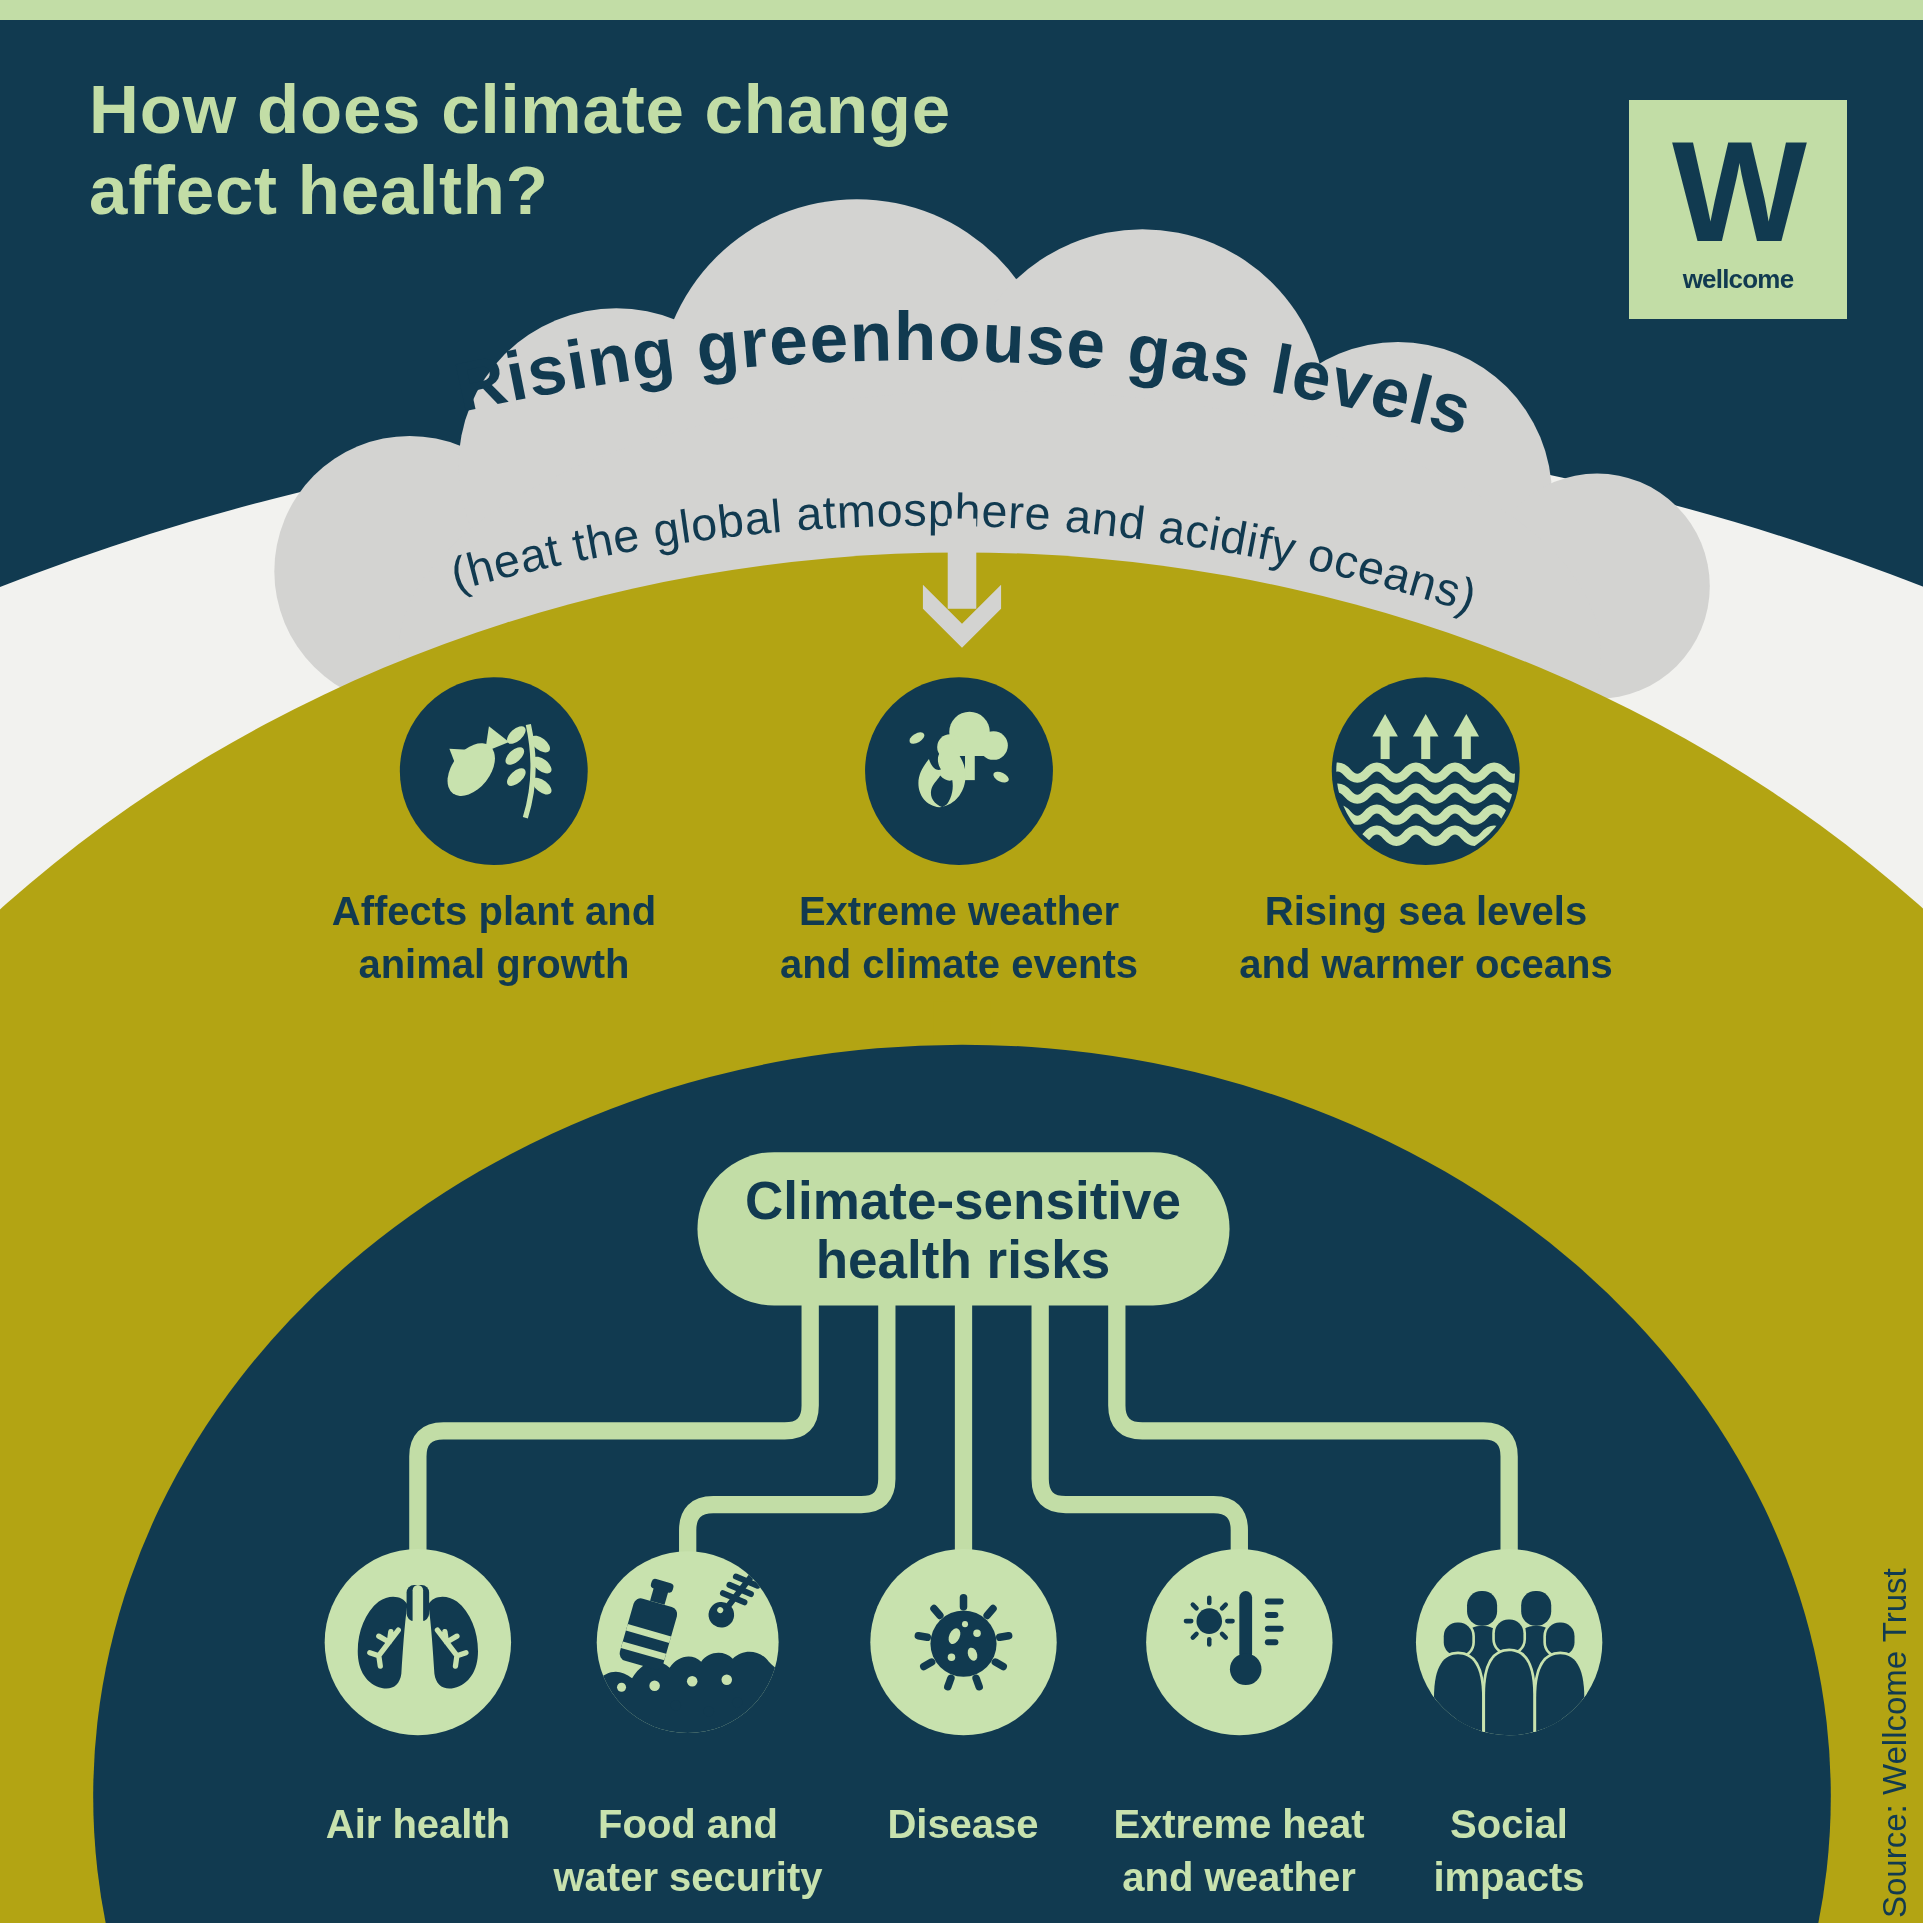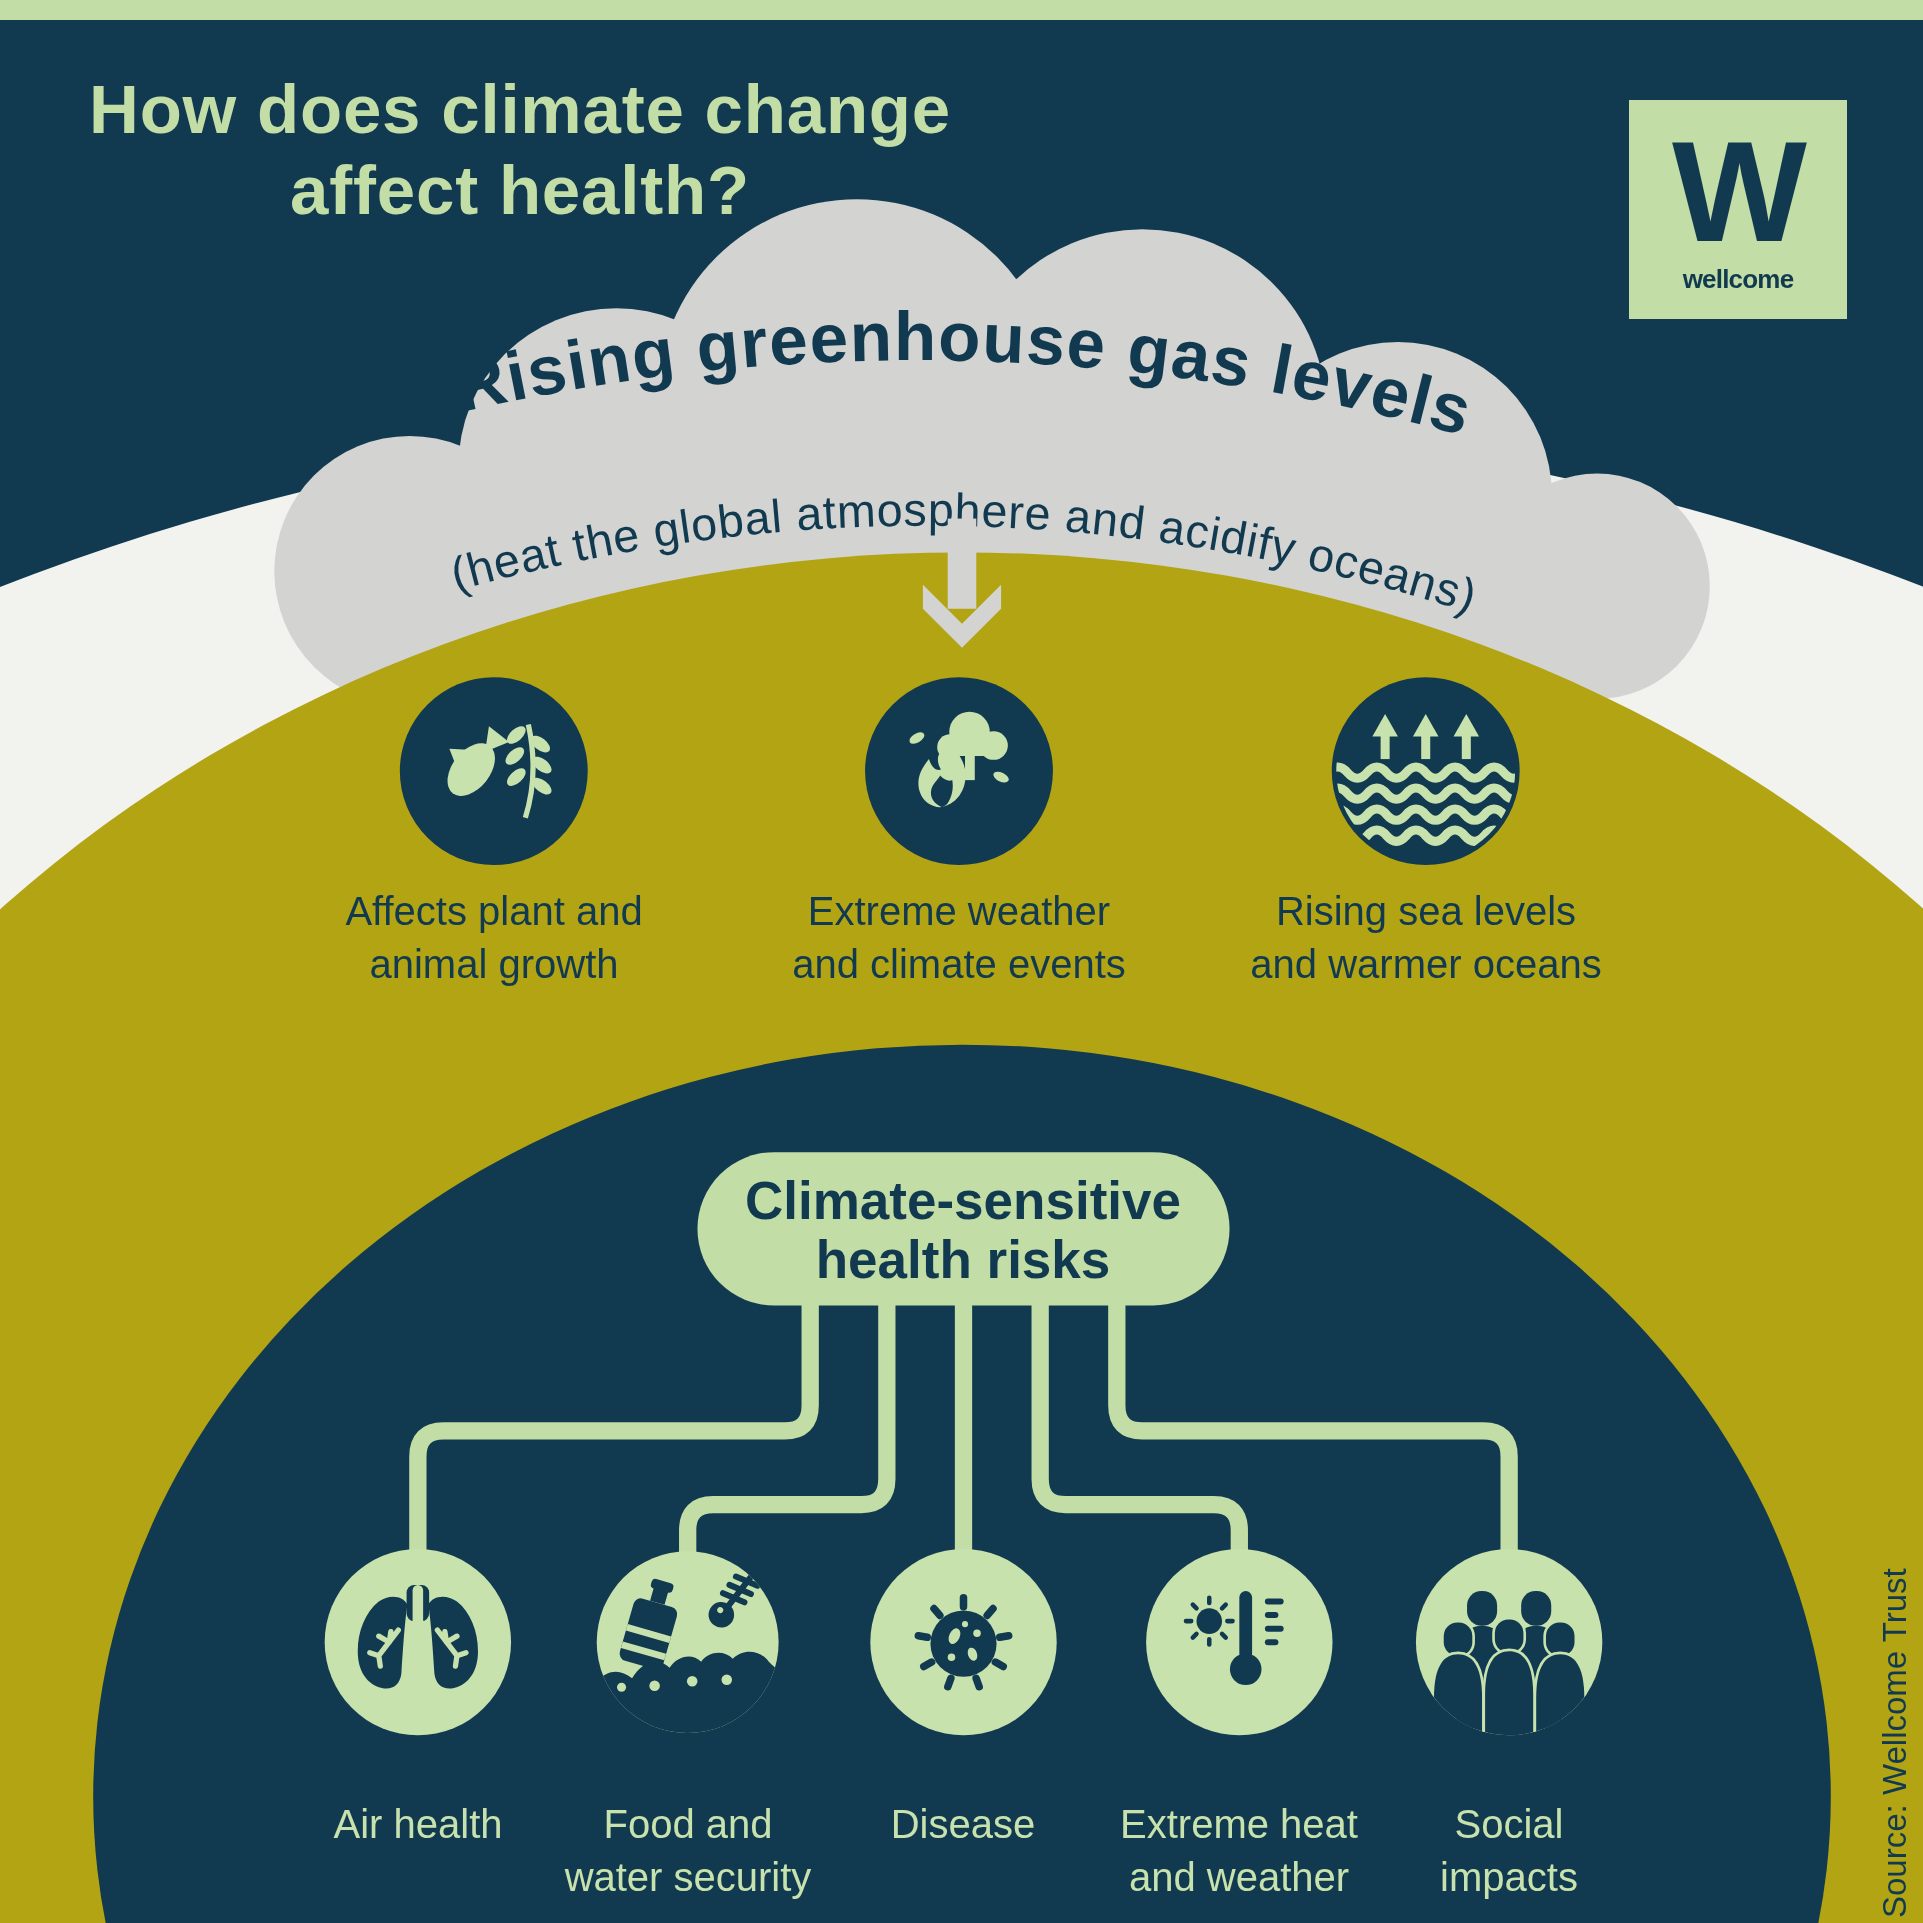--- a/index.html
+++ b/index.html
@@ -2,26 +2,26 @@
 <html style="font-size:12px"><head>
 <meta charset="utf-8">
 <style>
   html,body{margin:0;padding:0;background:#113A50;}
   body{width:1924px;height:1924px;position:relative;overflow:hidden;
        font-family:"Liberation Sans","DejaVu Sans",sans-serif;}
   .canvas{position:absolute;inset:0;width:1924px;height:1924px;background:#113A50;}
   svg.scene{position:absolute;left:0;top:0;width:1924px;height:1924px;display:block;}
   .top-strip{position:absolute;left:0;top:0;width:1924px;height:19.5px;background:#C2DDA6;}
   .title{position:absolute;left:89px;top:69px;color:#C2DDA6;font-weight:bold;
-         font-size:69px;line-height:1.18;white-space:pre-line;letter-spacing:0.8px;text-align:center;}
+         font-size:69px;line-height:1.18;white-space:pre-line;letter-spacing:0.8px;}
   .logo{position:absolute;left:1629px;top:100px;width:218px;height:219px;background:#C2DDA6;
         display:flex;flex-direction:column;align-items:center;justify-content:flex-start;}
   .logo-w{color:#113A50;font-weight:bold;font-size:143px;line-height:1;margin-top:19.5px;letter-spacing:-3px;}
   .logo-word{color:#113A50;font-weight:bold;font-size:26px;letter-spacing:-0.8px;margin-top:1.5px;}
-  .label{position:absolute;text-align:center;white-space:pre-line;transform:translateX(-50%);}
+  .label{position:absolute;text-align:center;white-space:pre-line;transform:translateX(-50%);font-weight:bold;}
   .driver-label{top:885px;width:571px;color:#113A50;font-size:40px;line-height:53px;}
   .risk-label{top:1798px;width:421px;color:#C8E2AE;font-size:40px;line-height:53px;}
   .risk-box-text{position:absolute;left:697px;top:1152px;width:532px;height:155px;
         display:flex;align-items:center;justify-content:center;text-align:center;
         color:#113A50;font-weight:bold;font-size:53px;line-height:59px;white-space:pre-line;}
   .source{position:absolute;left:1876px;top:1918px;transform:rotate(-90deg);transform-origin:0 0;
         color:#113A50;font-size:33px;white-space:nowrap;}
 </style>
 </head>
 <body>

